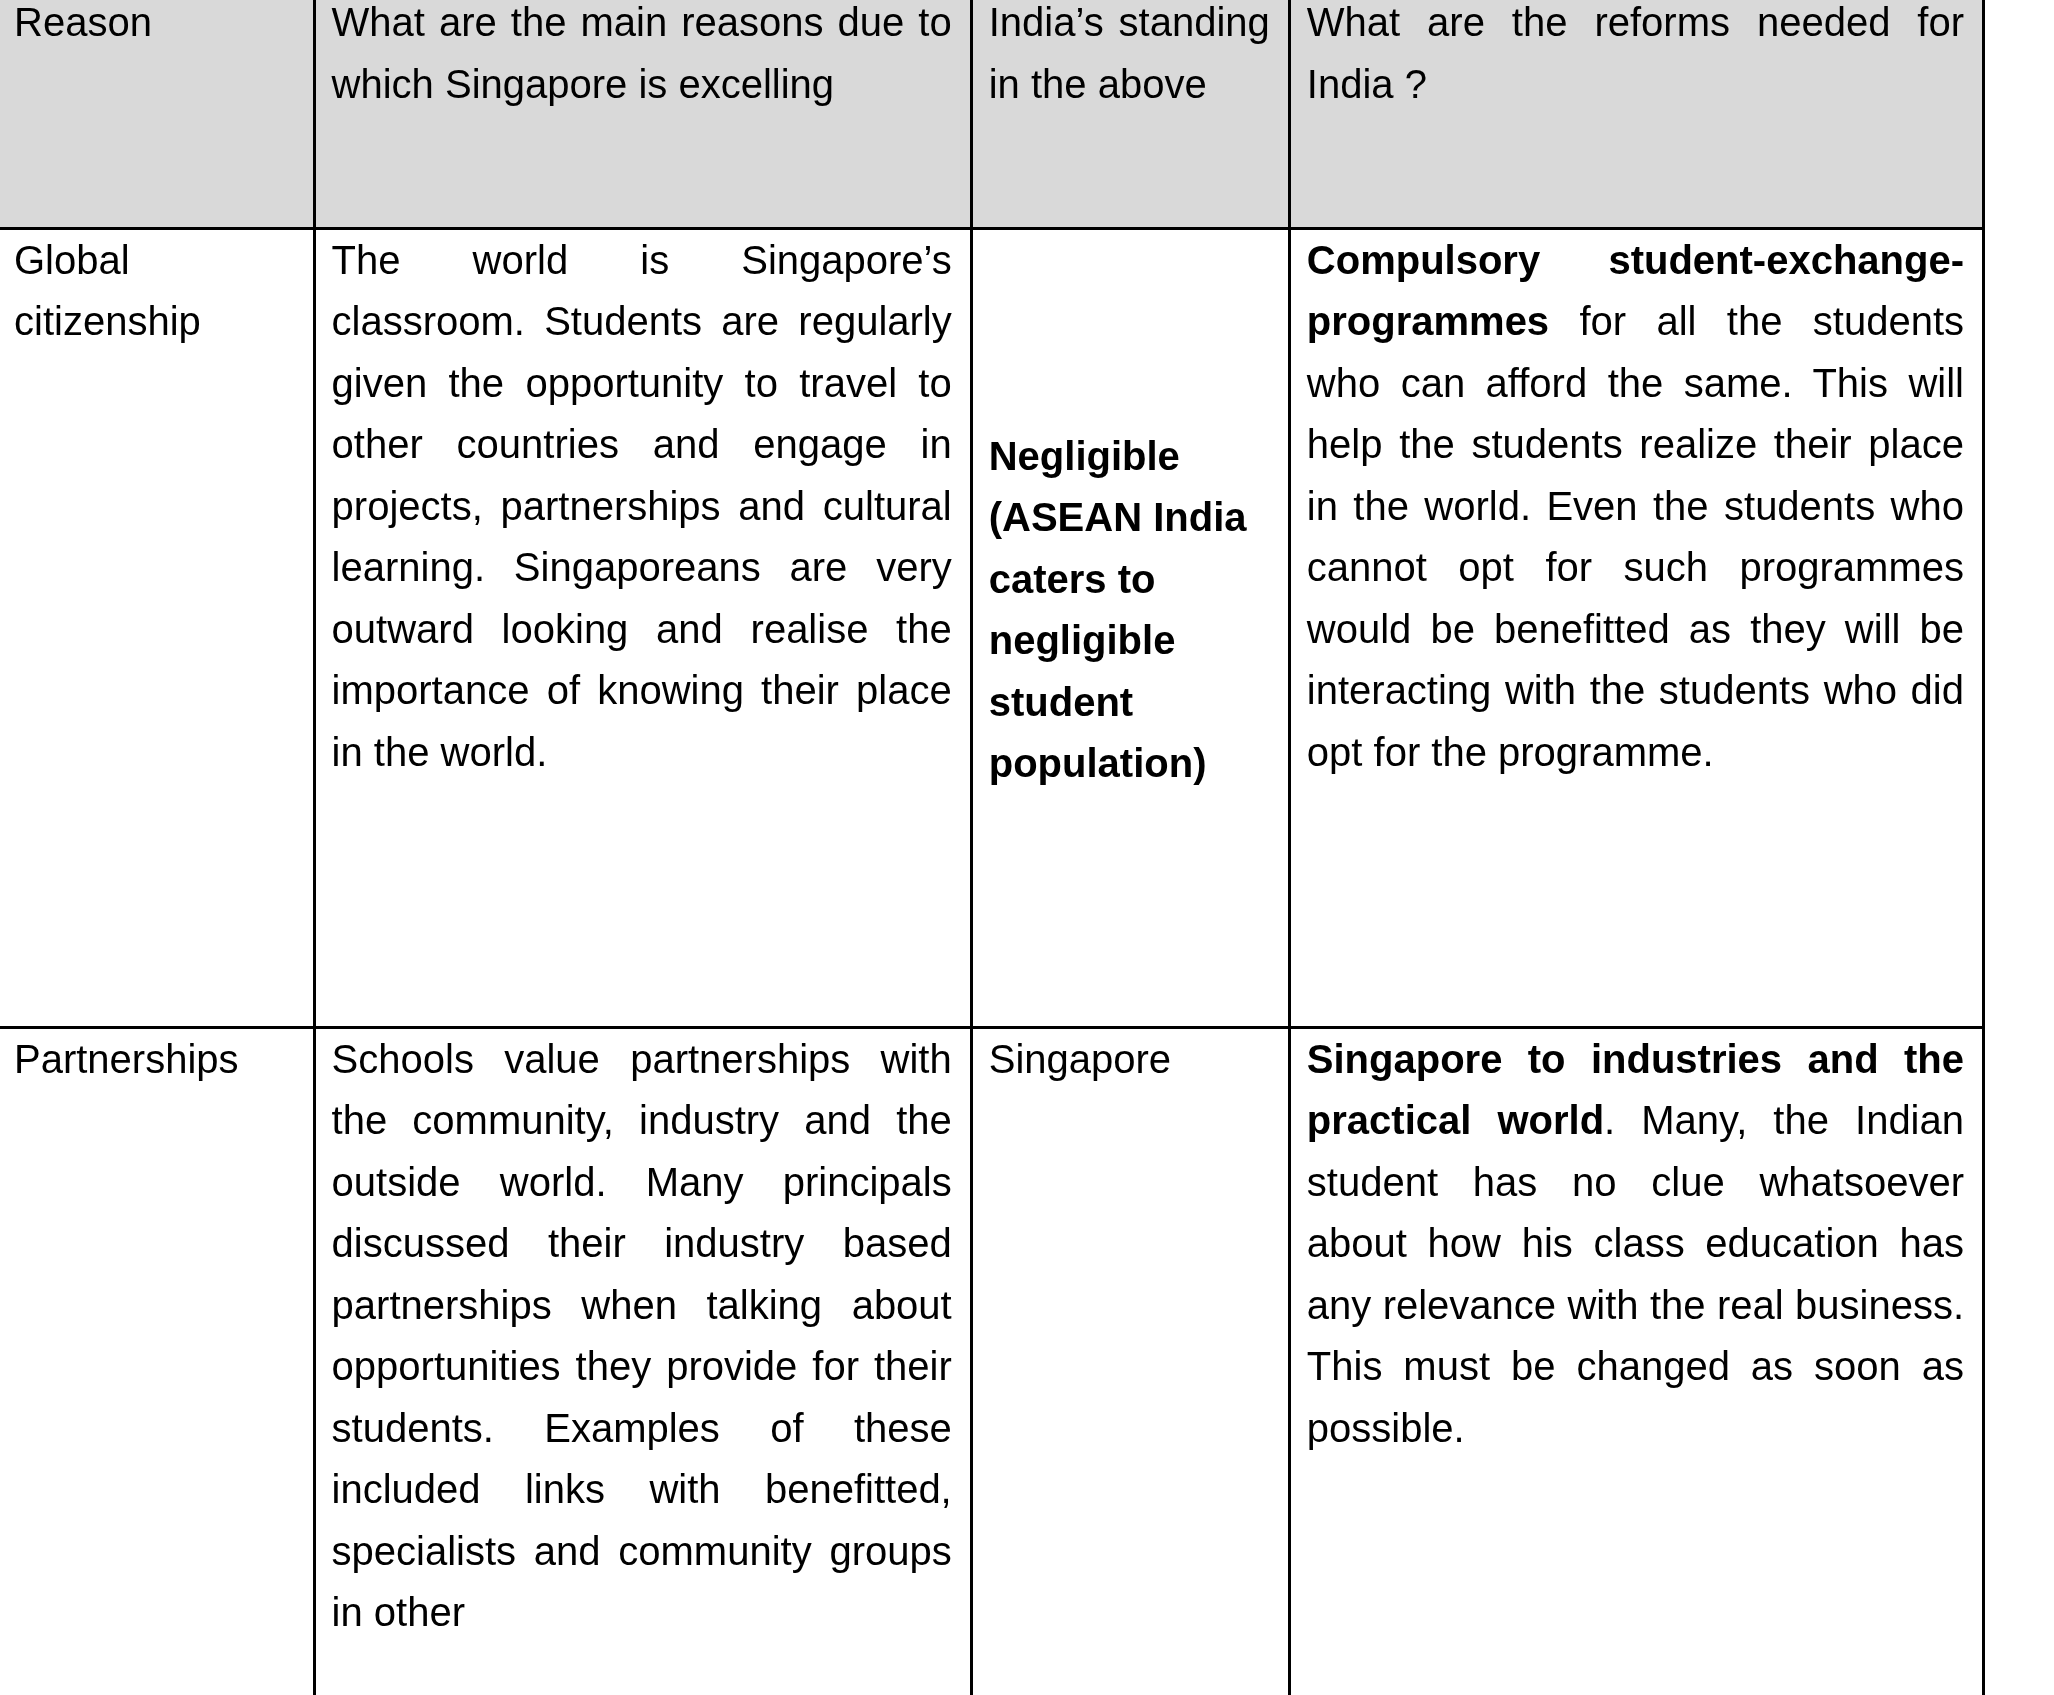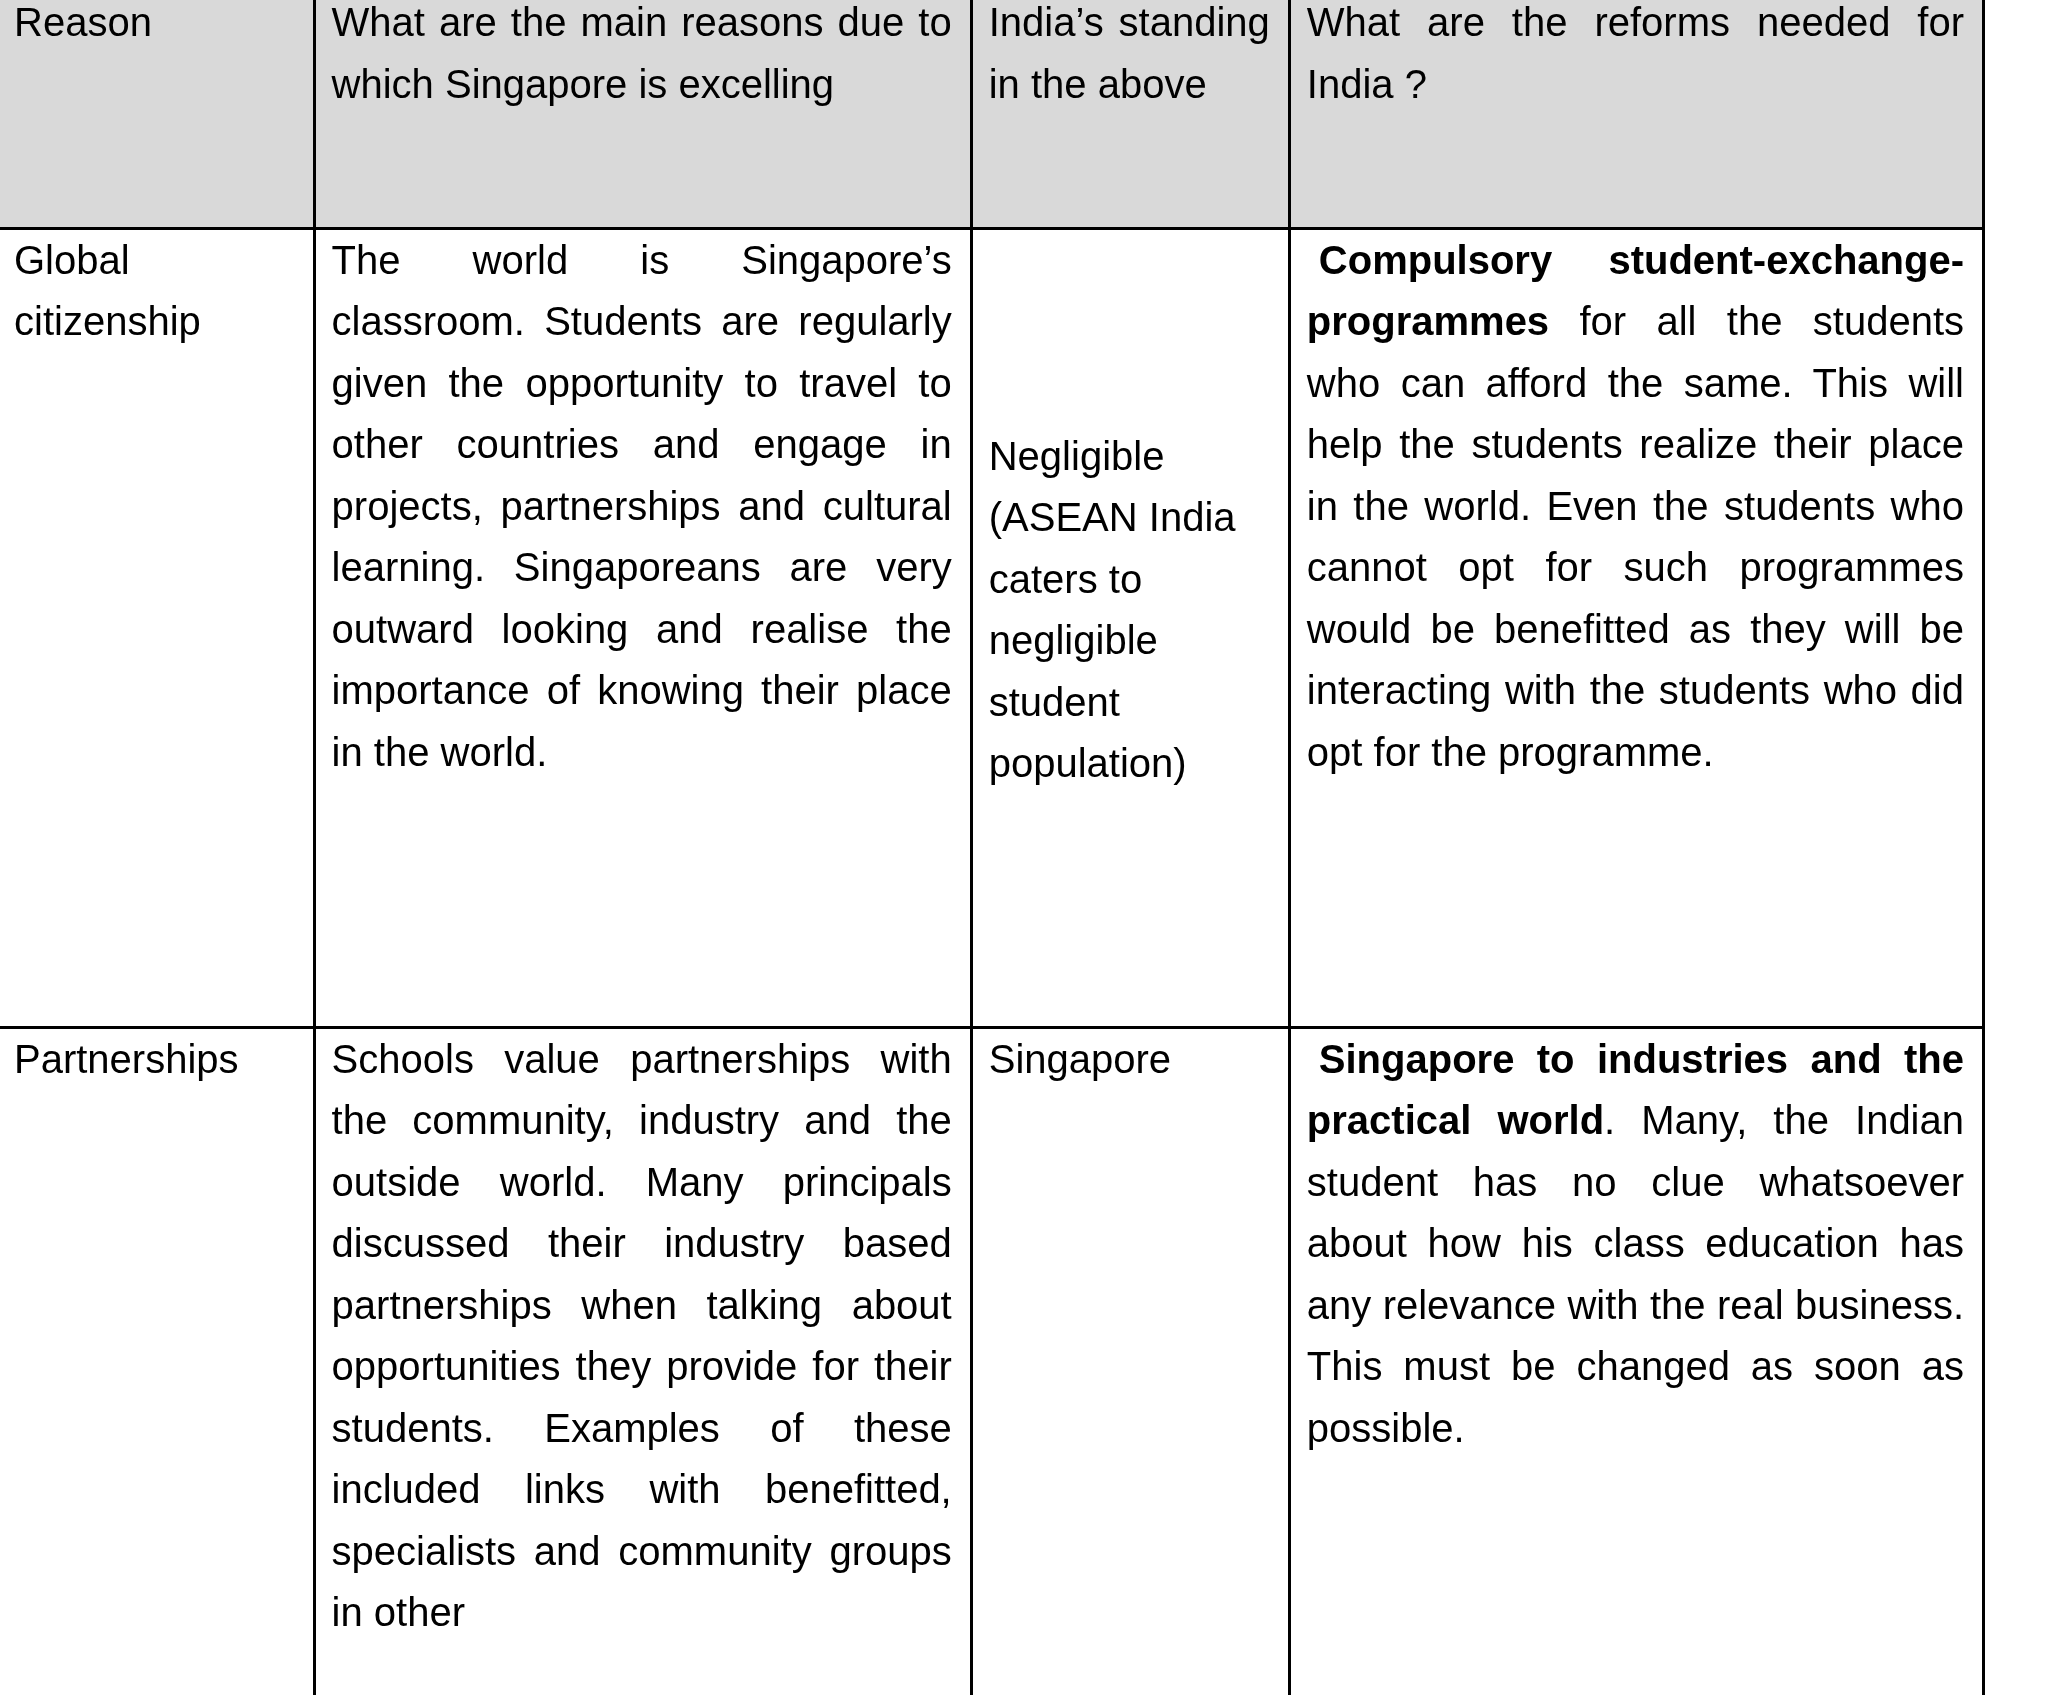--- a/index.html
+++ b/index.html
@@ -12,22 +12,22 @@
   .table tr:first-child > * { border-top: none; }
   .head th { background: #d9d9d9; height: 236px; box-sizing: border-box; }
   .row1 td { height: 796px; padding-top: 0; }
   .row2 td { height: 680px; }
   .col1 { width: 314px; }
   .col2 { width: 657px; }
   .col3 { width: 318px; }
   .col4 { width: 694px; }
   .cell-text { display: block; padding-top: 0; }
   .row1 .cell-text, .row2 .cell-text { }
-  .standing-r1 { padding-top: 196px !important; display: block; text-align: left; }
-  .bold { font-weight: bold; margin-left: 12px; }
+  .standing-r1 { padding-top: 196px !important; display: block; text-align: left; font-weight: bold; }
+  .bold { font-weight: bold; }
   .just { text-align: justify; text-align-last: left; }
 </style>
 </head>
 <body>
 
 <table class="table">
   <colgroup>
     <col class="col1">
       <col class="col2">
       <col class="col3">

